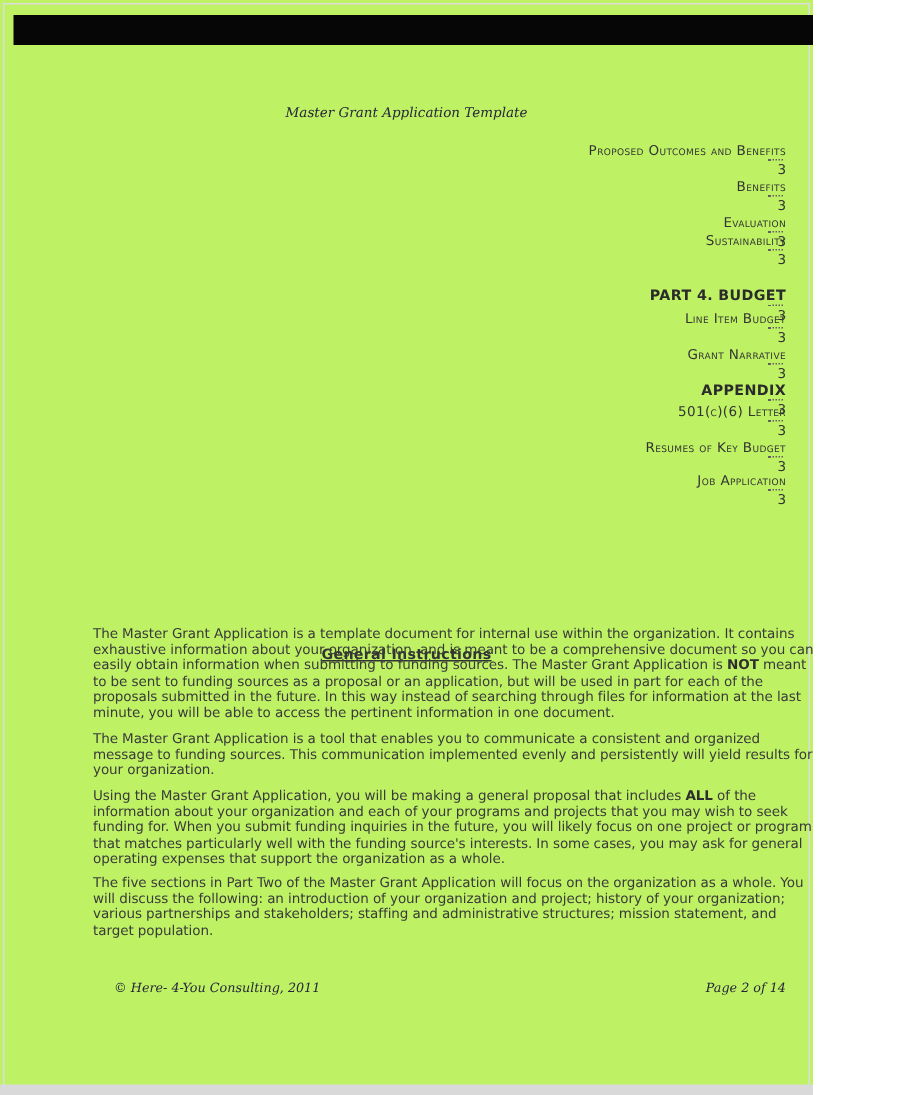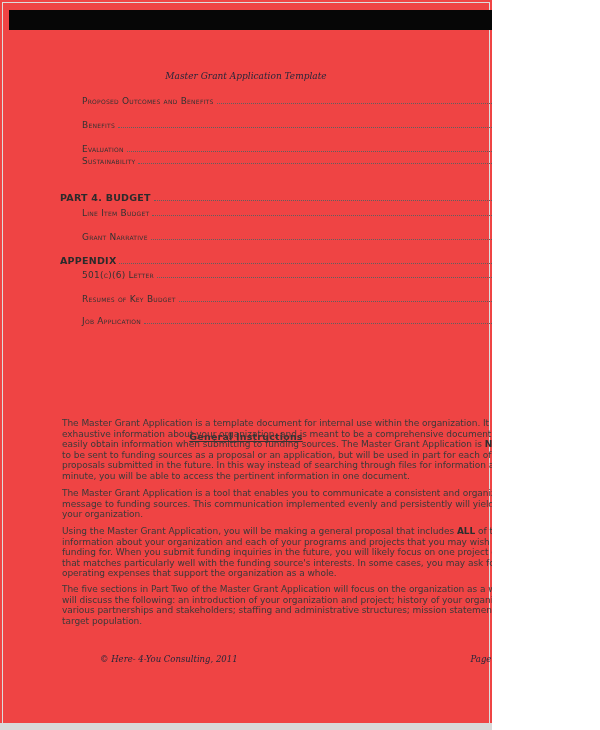--- a/index.html
+++ b/index.html
@@ -1,23 +1,23 @@
 <!DOCTYPE html>
 <html><head>
 <meta charset="utf-8">
 <style>
   * { margin: 0; padding: 0; box-sizing: border-box; }
   html, body { background: #ffffff; }
   body { font-family: "DejaVu Sans", "Liberation Sans", sans-serif; }
 
   .page {
     position: relative;
-    width: 492px;
+    width: 542px;
     height: 730px;
-    background: #ef4444;
+    background: #bef264;
     overflow: hidden;
     text-decoration: underline;
   }
 
   .page-frame {
     position: absolute;
     left: 2px; top: 2px; right: 2px; bottom: 2px;
     border: 1px solid #dcdcdc;
     border-bottom: none;
     pointer-events: none;
@@ -47,20 +47,21 @@
     color: #26263a;
   }
 
   .toc-row {
     position: absolute;
     left: 60px; width: 464px;
     display: flex;
     align-items: flex-end;
     font-size: 9px;
     color: #333333;
+    flex-direction: column;
   }
   .toc-row .label {
     font-variant: small-caps;
     letter-spacing: 0.25px;
     white-space: nowrap;
   }
   .toc-row.sub { padding-left: 22px; }
   .toc-row.main .label {
     font-variant: normal;
     text-transform: uppercase;
@@ -105,21 +106,21 @@
   .footer {
     position: absolute;
     left: 60px; top: 654px; width: 464px;
     display: flex;
     justify-content: space-between;
     font-family: "DejaVu Serif", "Liberation Serif", serif;
     font-style: italic;
     font-size: 8.5px;
     color: #26263a;
   }
-  .footer .copyright { margin-left: 40px; }
+  .footer .copyright { margin-left: 16px; }
 </style>
 </head>
 <body>
 
 <div class="page">
 
   <div class="page-frame"></div>
 
   <div class="top-bar"></div>
 

